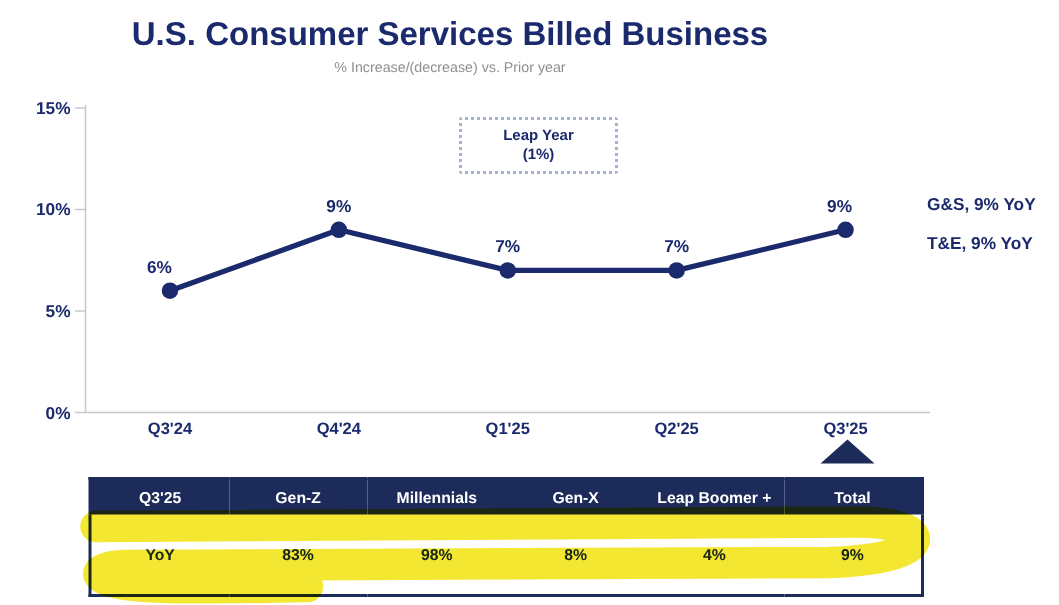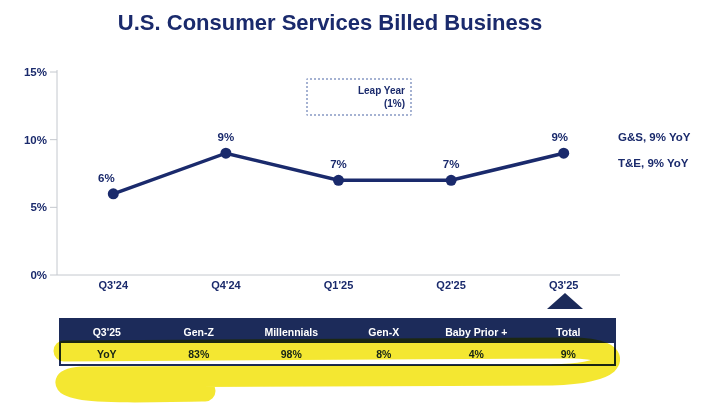--- a/index.html
+++ b/index.html
@@ -2,63 +2,64 @@
 <html><head>
 <meta charset="utf-8">
 <style>
   html,body{margin:0;padding:0;background:#ffffff;}
   .stage{
     position:relative;width:706px;height:403px;overflow:hidden;
     font-family:"Liberation Sans","DejaVu Sans",sans-serif;background:#ffffff;
   }
   .page-title{
     position:absolute;left:0;top:10px;width:600px;margin:0;
-    text-align:center;font-size:22px;font-weight:bold;color:#1a2a6c;padding-left:30px;
+    text-align:center;font-size:22px;font-weight:bold;color:#1a2a6c;
   }
   .chart-subtitle{
     position:absolute;left:0;top:40px;width:600px;
     text-align:center;font-size:9.5px;color:#8e8e8e;
   }
   .chart-svg{position:absolute;left:0;top:0;width:706px;height:403px;z-index:1;}
   .leap-box{
     position:absolute;left:306px;top:78px;width:92px;z-index:2;
     border:2px dotted #a5b2d2;border-radius:2px;padding:4px 5px;
-    text-align:right;font-size:10px;font-weight:bold;color:#1a2a6c;line-height:1.32;
+    text-align:center;font-size:10px;font-weight:bold;color:#1a2a6c;line-height:1.32;
     background:#ffffff;
   }
   .side-label{
     position:absolute;left:618px;z-index:2;
     font-size:11.5px;font-weight:bold;color:#1a2a6c;white-space:nowrap;
   }
   .side-label.gs{top:131px;}
   .side-label.te{top:157px;text-align:center;}
   .demo-table{
     position:absolute;left:59px;top:318px;width:557px;z-index:3;
     border-collapse:collapse;table-layout:fixed;
     font-size:10.5px;font-weight:bold;
     border:2px solid #1c2b5a;background:#ffffff;
   }
   .demo-table th{
     background:#1c2b5a;color:#ffffff;height:23px;padding:0;text-align:center;
     font-size:10.5px;font-weight:bold;
   }
   .demo-table td{
-    color:#1a2a6c;height:21px;padding:0;text-align:center;background:transparent;
+    color:#1a2a6c;height:21px;padding:16px;text-align:center;background:transparent;
   }
   .highlight-svg{
     position:absolute;left:0;top:0;width:706px;height:403px;z-index:4;
     pointer-events:none;mix-blend-mode:multiply;
   }
 </style>
 </head>
 <body>
 
 <div class="stage">
 
   <h1 class="page-title">U.S. Consumer Services Billed Business</h1>
+  <div class="chart-subtitle">% Increase/(decrease) vs. Prior year</div>
 
   <svg class="chart-svg" viewBox="0 0 706 403" xmlns="http://www.w3.org/2000/svg">
     <g id="g-yaxis">
         <line x1="50" y1="72" x2="57" y2="72" stroke="#c4c8ce" stroke-width="1"></line>
         <text x="47" y="76" text-anchor="end" font-size="11.5" font-weight="bold" fill="#1a2a6c">15%</text>
         <line x1="50" y1="139.66666666666669" x2="57" y2="139.66666666666669" stroke="#c4c8ce" stroke-width="1"></line>
         <text x="47" y="143.66666666666669" text-anchor="end" font-size="11.5" font-weight="bold" fill="#1a2a6c">10%</text>
         <line x1="50" y1="207.33333333333334" x2="57" y2="207.33333333333334" stroke="#c4c8ce" stroke-width="1"></line>
         <text x="47" y="211.33333333333334" text-anchor="end" font-size="11.5" font-weight="bold" fill="#1a2a6c">5%</text>
         <line x1="50" y1="275" x2="57" y2="275" stroke="#c4c8ce" stroke-width="1"></line>
@@ -99,21 +100,21 @@
   <div class="side-label gs">G&amp;S, 9% YoY</div>
   <div class="side-label te">T&amp;E, 9% YoY</div>
 
   <table class="demo-table">
     <thead>
       <tr>
         <th>Q3'25</th>
         <th>Gen-Z</th>
         <th>Millennials</th>
         <th>Gen-X</th>
-        <th>Baby Prior +</th>
+        <th>Leap Boomer +</th>
         <th>Total</th>
       </tr>
     </thead>
     <tbody>
       <tr>
         <td>YoY</td>
         <td>83%</td>
         <td>98%</td>
         <td>8%</td>
         <td>4%</td>

